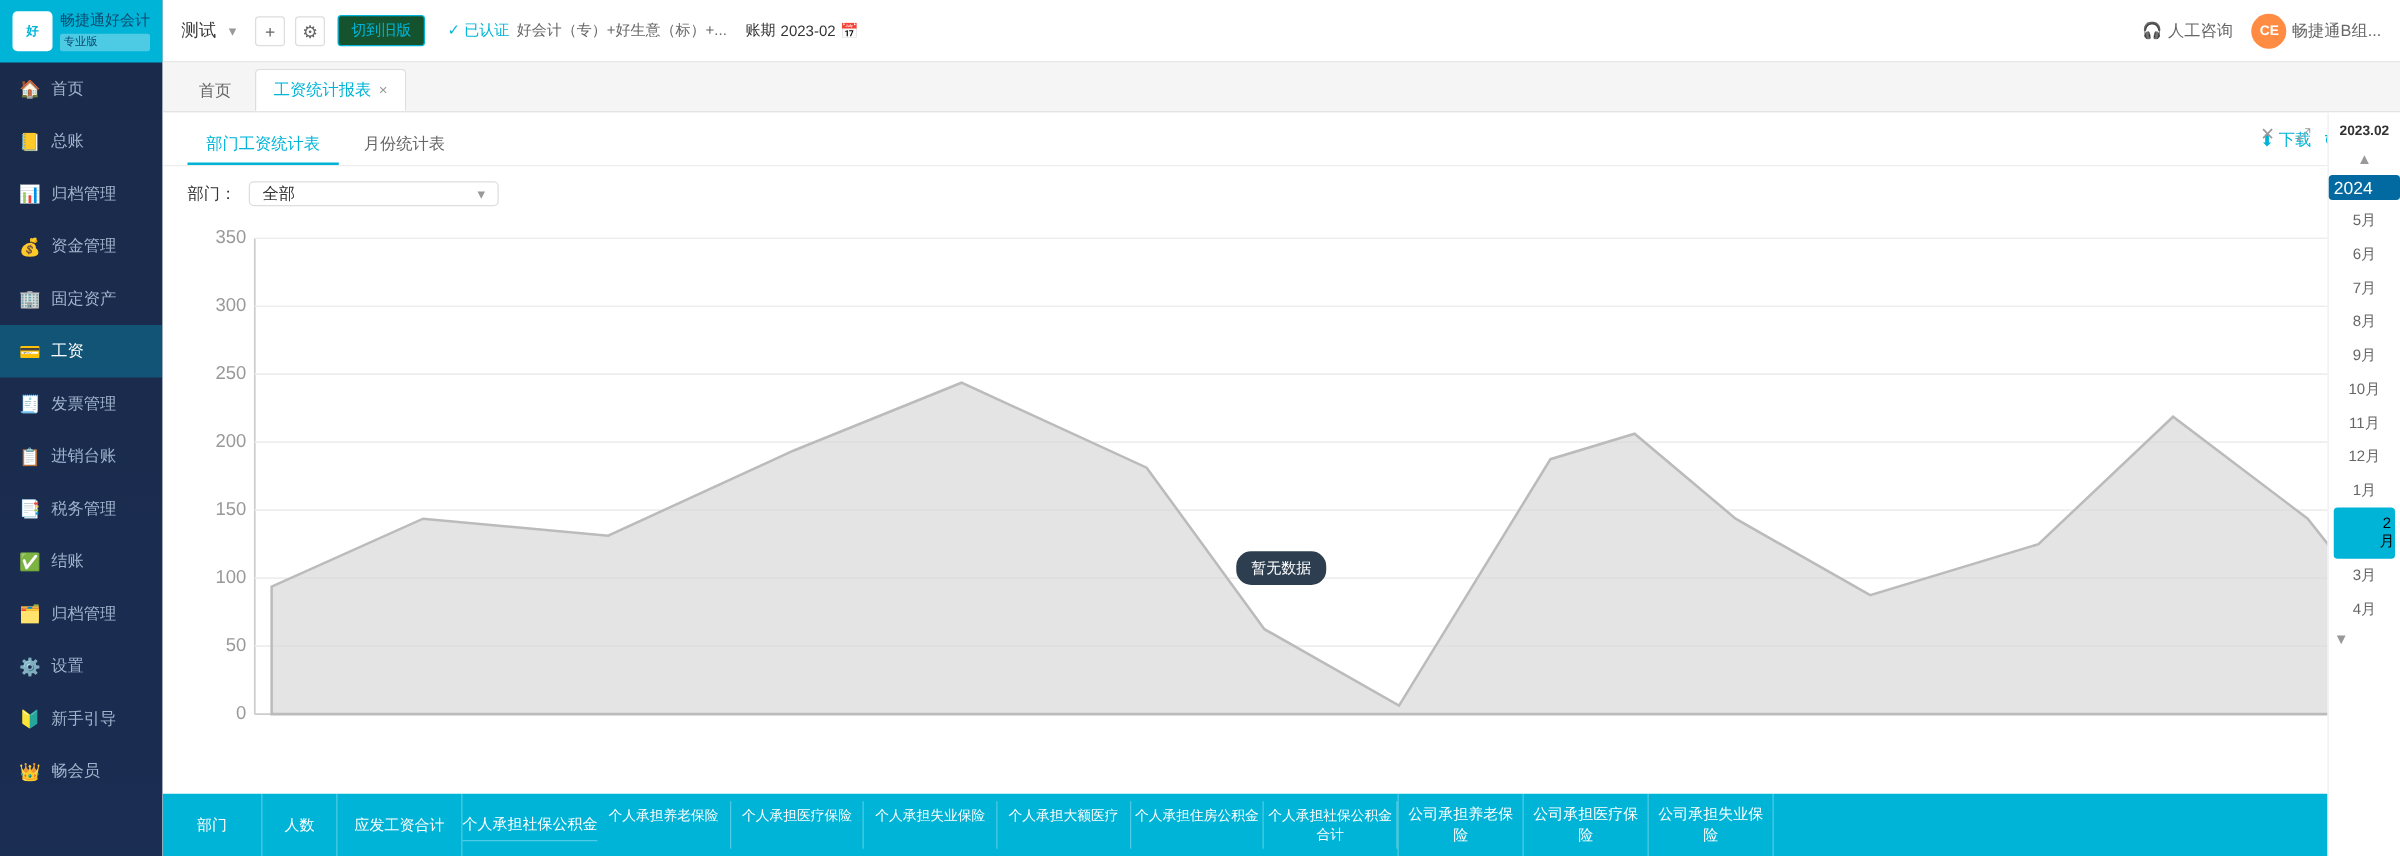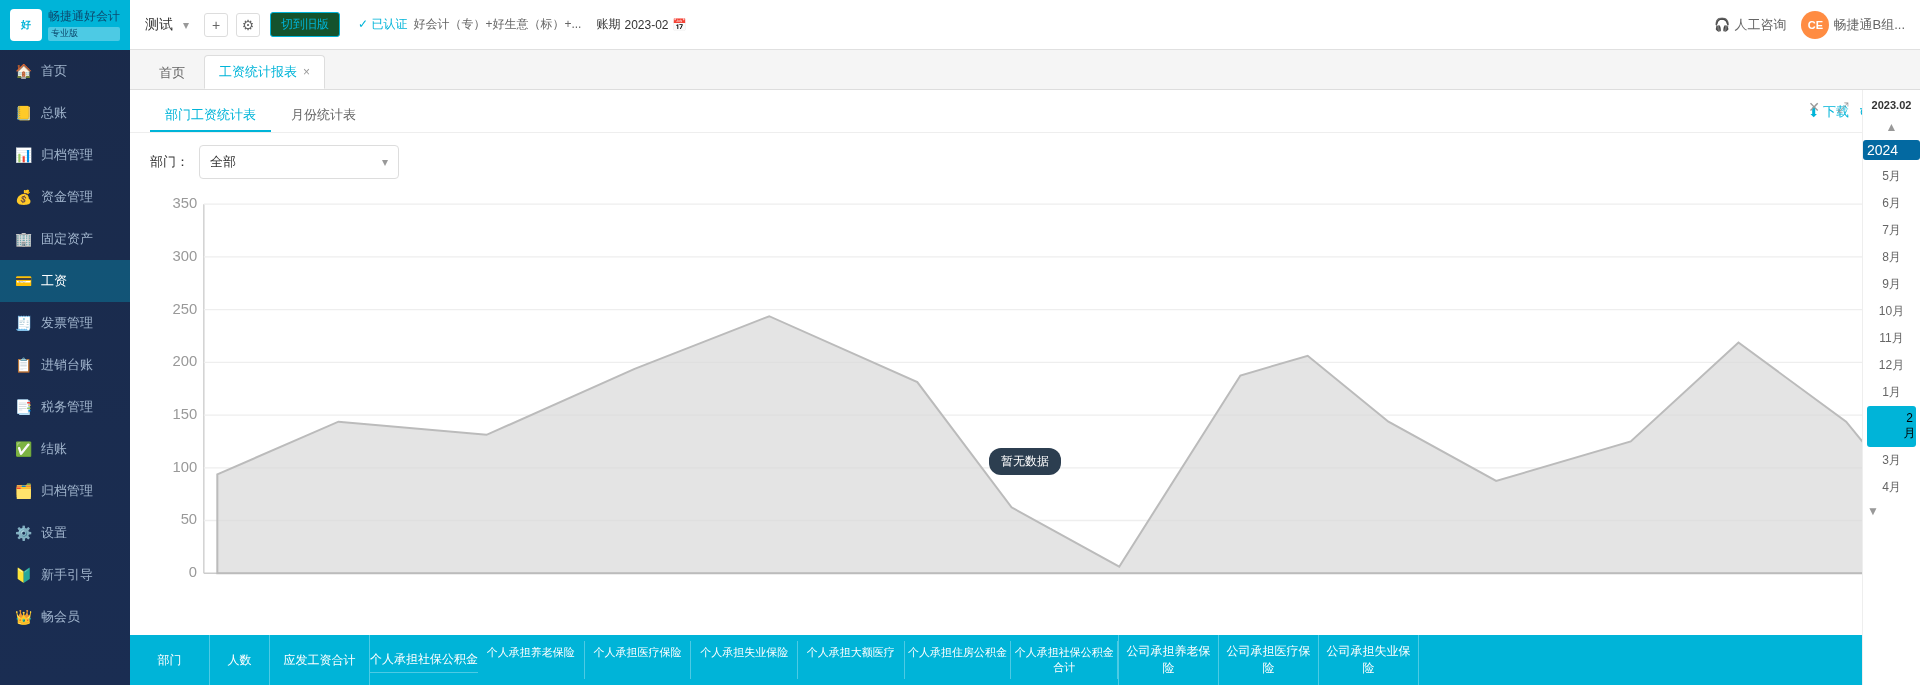--- a/index.html
+++ b/index.html
@@ -154,21 +154,21 @@
     .filter-row {
       display: flex;
       align-items: center;
       padding: 12px 20px;
       gap: 10px;
       flex-shrink: 0;
     }
     .filter-label { color: #333; font-size: 13px; }
     .filter-select {
       width: 200px;
-      height: 34px;
+      height: 20px;
       border: 1px solid #ddd;
       border-radius: 4px;
       padding: 0 10px;
       display: flex;
       align-items: center;
       justify-content: space-between;
       cursor: pointer;
       background: white;
     }
     .filter-select-text { color: #333; font-size: 13px; }

